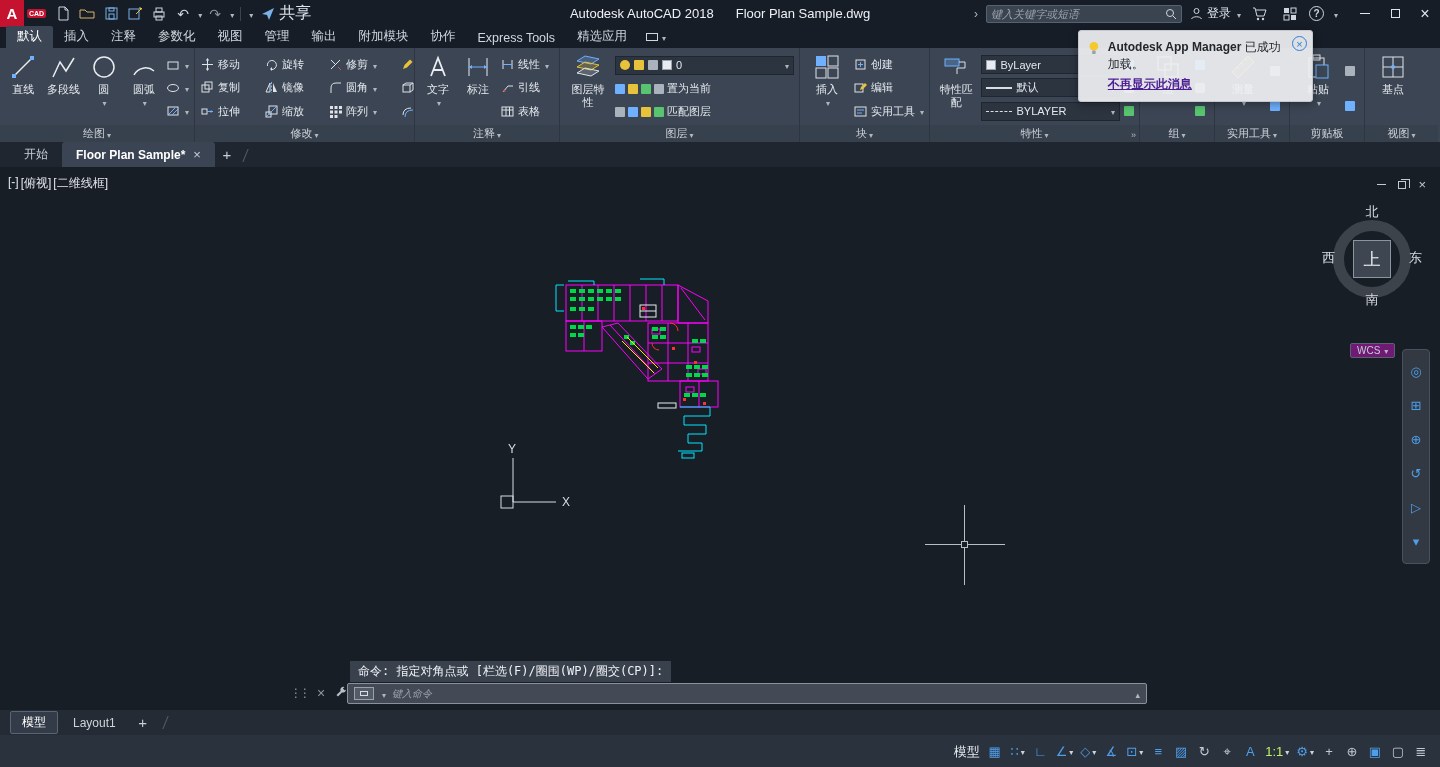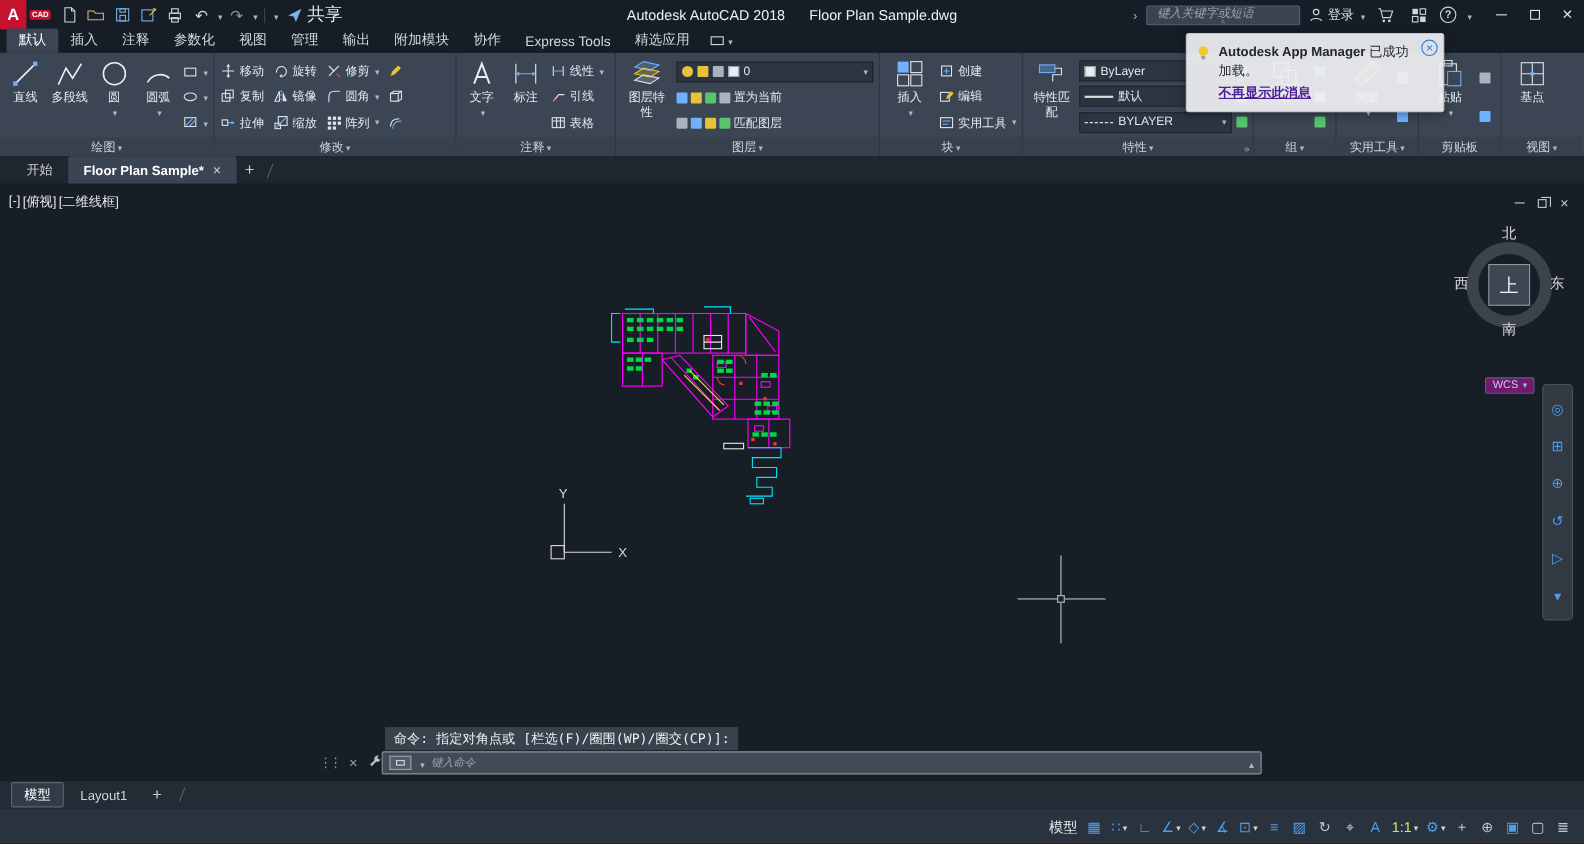--- a/index.html
+++ b/index.html
@@ -18,21 +18,21 @@
 .qbtn{width:22px;height:22px;display:flex;align-items:center;justify-content:center;color:#cfd6de;}
 .qbtn svg{display:block;}
 .glyphbtn{font-size:14px;line-height:1;}
 .cdn::after{content:"▾";font-size:8px;color:#aeb6c0;margin-left:2px;}
 .cup::after{content:"▴";font-size:9px;color:#aeb6c0;}
 .sep{width:1px;height:14px;background:#3a4350;margin:0 4px;}
 .share{display:flex;align-items:center;gap:4px;margin-left:6px;color:#dfe4ea;font-size:16px;}
 .title-center{position:absolute;left:50%;transform:translateX(-50%);display:flex;gap:22px;font-size:13px;color:#eef1f5;white-space:nowrap;}
 .tb-right{margin-left:auto;display:flex;align-items:center;gap:8px;padding-right:0;}
 .chev{color:#aeb6c0;font-size:12px;}
-.searchbox{width:140px;height:18px;background:#3a4350;border:1px solid #566070;border-radius:2px;display:flex;align-items:center;padding:0 4px;flex-direction:column;}
+.searchbox{width:196px;height:18px;background:#3a4350;border:1px solid #566070;border-radius:2px;display:flex;align-items:center;padding:0 4px;}
 .searchbox input{flex:1;background:transparent;border:none;outline:none;color:#dfe4ea;font-size:11px;font-style:italic;width:120px;}
 .searchbox input::placeholder{color:#9aa2ac;font-style:italic;}
 .login{display:flex;align-items:center;gap:4px;color:#dfe4ea;}
 .helpring{width:15px;height:15px;border:1.5px solid #cfd6de;border-radius:50%;display:flex;align-items:center;justify-content:center;color:#cfd6de;font-size:10px;font-weight:bold;}
 .helpring::after{content:"?";}
 .winbtns{display:flex;margin-left:4px;}
 .winbtn{width:30px;height:27px;display:flex;align-items:center;justify-content:center;color:#dfe4ea;}
 .ic-min{width:10px;height:1px;background:#dfe4ea;display:block;}
 .ic-max{width:9px;height:9px;border:1px solid #dfe4ea;display:block;}
 .ic-close::after{content:"×";font-size:16px;}
@@ -309,21 +309,21 @@
           </div>
       </div>
     </div>
     <div class="p-foot">
         <span>绘图</span>
         <span class="cdn"></span>
       </div>
   </div>
 
   <div class="panel" style="width:220px;">
-    <div class="p-body" style="gap:8px;text-align:center;">
+    <div class="p-body" style="gap:24px;text-align:center;">
       <div class="scol">
         <div class="sbtn2">
             <span class="si">
               <svg width="13" height="13" viewBox="0 0 13 13">
                 <path d="M6.5 1v11M1 6.5h11" stroke="#dfe3e8"></path>
                 <path d="M6.5 0l1.8 2.6H4.7zM6.5 13l1.8-2.6H4.7z" fill="#dfe3e8"></path>
               </svg>
             </span>
             <span>移动</span>
           </div>

